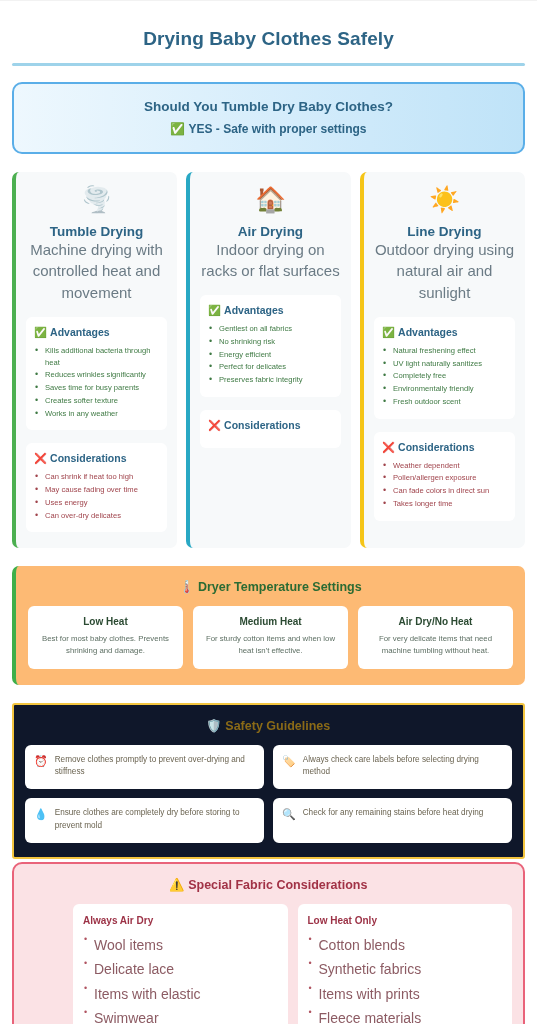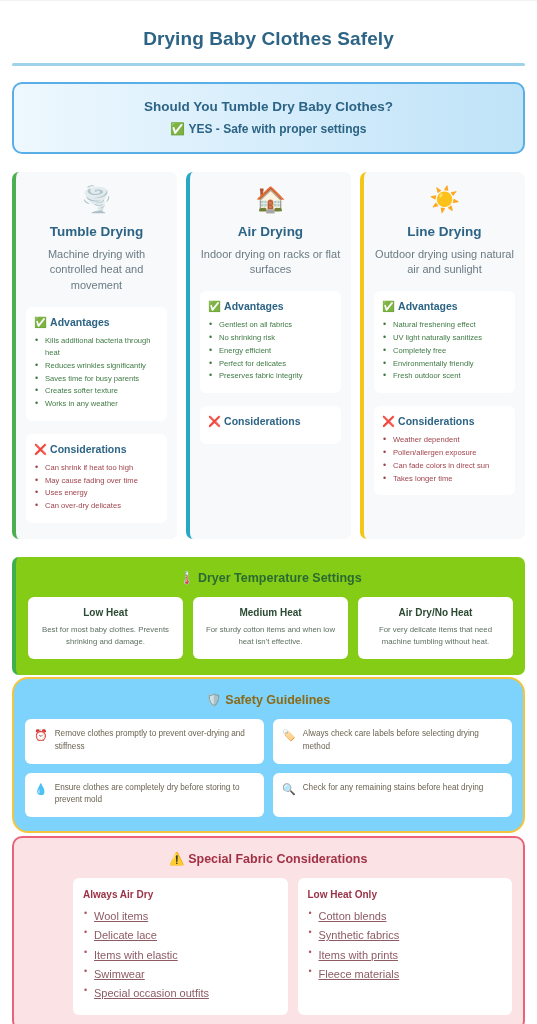--- a/index.html
+++ b/index.html
@@ -75,23 +75,22 @@
     line-height: 1.1;
   }
   .m-title {
     margin-top: 10px;
     text-align: center;
     font-size: 13.5px;
     font-weight: bold;
     color: #2d6485;
   }
   .m-sub {
-    margin-top: 8px;
-    text-align: center;
-    font-size: 11px;
+    text-align: center;
+    font-size: 15px;
     line-height: 1.45;
     color: #6b7b85;
   }
 
   .sub-card {
     margin-top: 13px;
     background: #ffffff;
     border-radius: 6px;
     padding: 9px 8px 10px 8px;
   }
@@ -118,21 +117,21 @@
     font-size: 9px;
   }
   .adv-list li { color: #3f7a44; }
   .adv-list li::before { color: #3f7a44; }
   .con-list li { color: #a0444c; }
   .con-list li::before { color: #a0444c; }
 
   
   .temp-sec {
     margin-top: 18px;
-    background: #84cc16;
+    background: #fdba74;
     border-left: 4px solid #3eaf4a;
     border-radius: 7px;
     padding: 13px 12px 16px 12px;
   }
   .sec-title {
     text-align: center;
     font-size: 12.5px;
     font-weight: bold;
     color: #2b6b33;
   }
@@ -157,24 +156,24 @@
   }
   .temp-desc {
     margin-top: 6px;
     font-size: 7.8px;
     line-height: 1.5;
     color: #5d6f63;
   }
 
   
   .safety-sec {
-    margin-top: 2px;
-    background: #7dd3fc;
+    margin-top: 18px;
+    background: #0f172a;
     border: 2px solid #f3c53f;
-    border-radius: 16px;
+    border-radius: 3px;
     padding: 13px 11px 14px 11px;
   }
   .safety-title {
     text-align: center;
     font-size: 12.5px;
     font-weight: bold;
     color: #8a6a17;
   }
   .safety-title .ico { margin-right: 3px; }
   .safety-grid {
@@ -231,24 +230,23 @@
   .fabric-h {
     font-size: 10px;
     font-weight: bold;
     color: #9c3246;
     margin-bottom: 7px;
   }
   .fabric-list { list-style: none; }
   .fabric-list li {
     position: relative;
     padding-left: 11px;
-    font-size: 11px;
+    font-size: 14px;
     line-height: 1.75;
     color: #8c5b63;
-    text-decoration: underline;
   }
   .fabric-list li::before {
     content: "•";
     position: absolute;
     left: 1px;
     top: -1px;
     font-size: 9px;
     color: #b05461;
   }
 </style>

